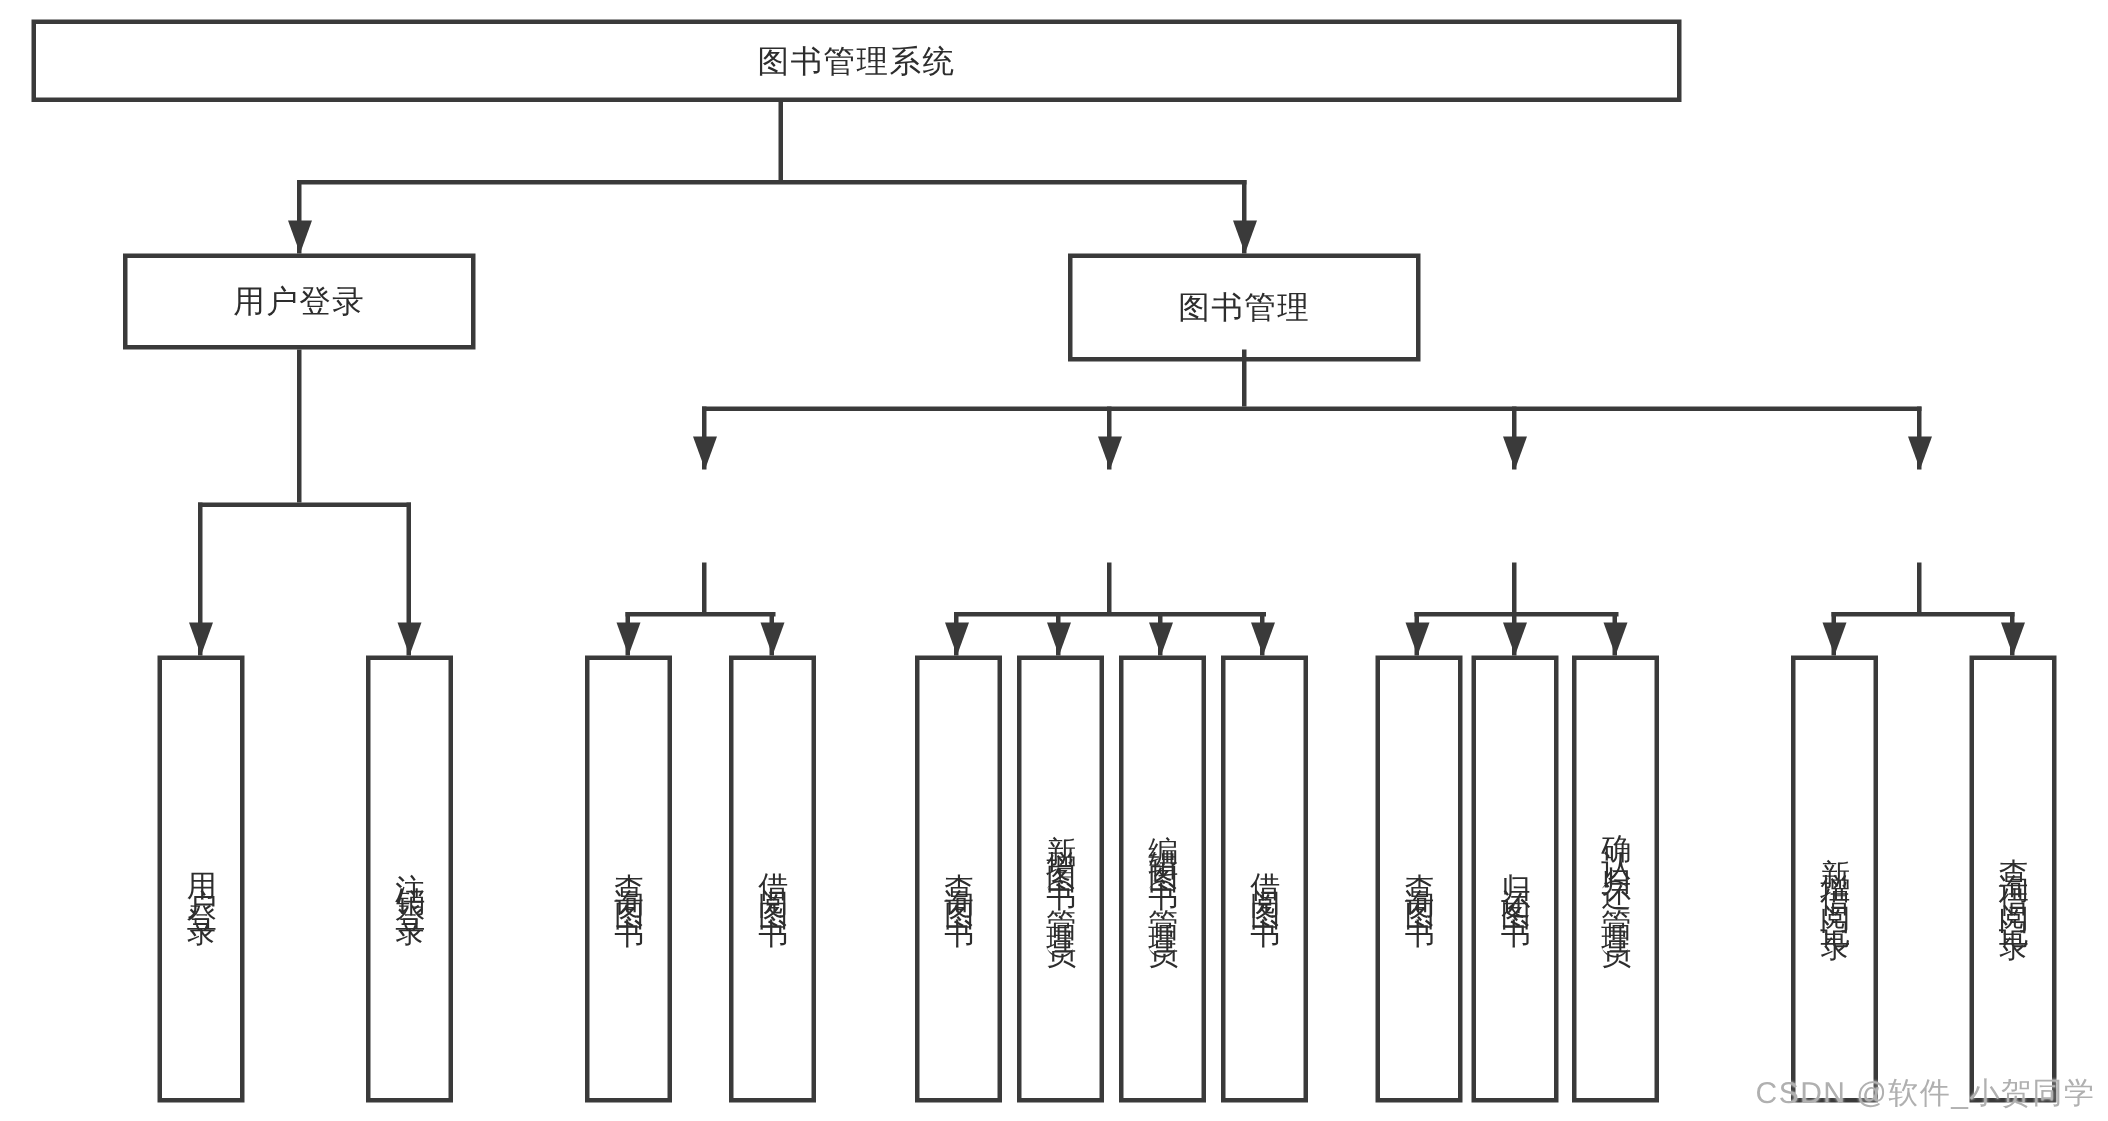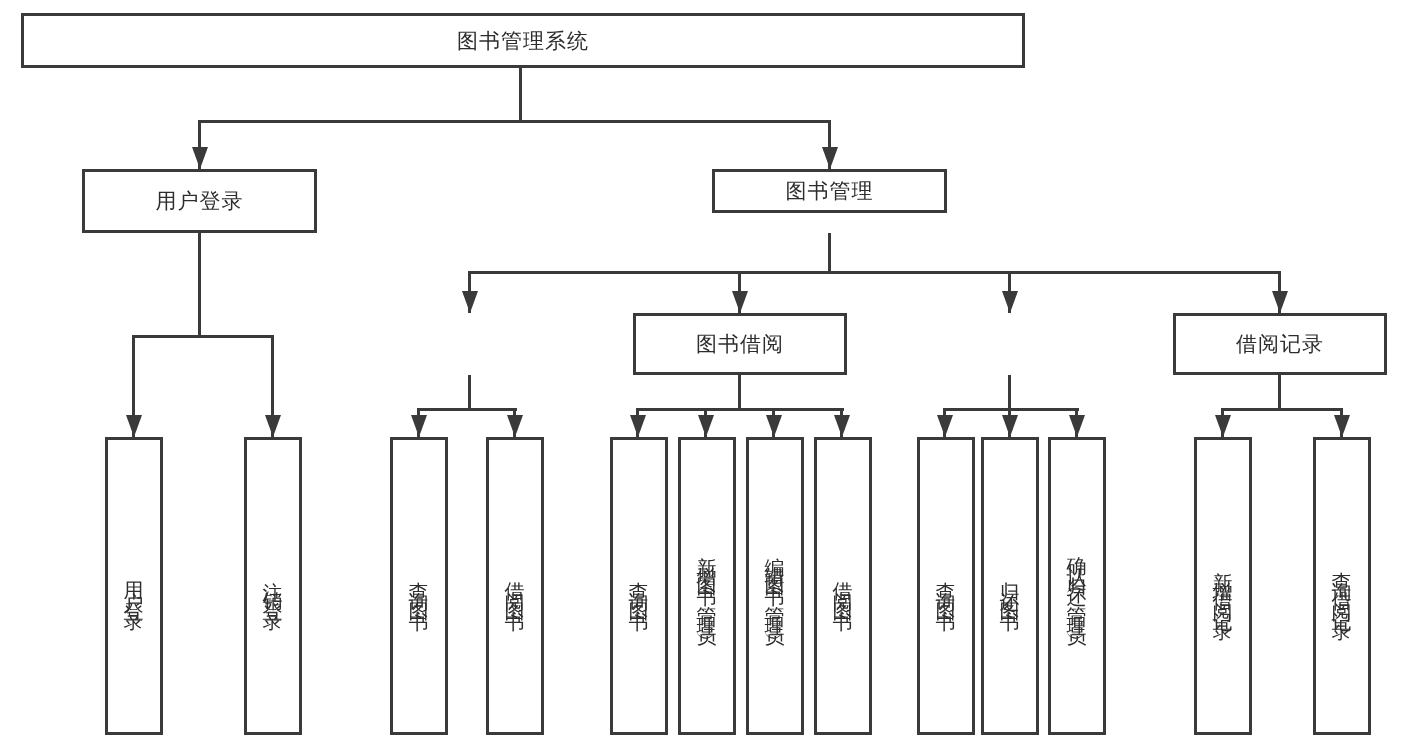--- a/index.html
+++ b/index.html
@@ -65,37 +65,31 @@
     text-shadow:0 0 2px #ffffff;
     z-index:10;
     white-space:nowrap;
   }
 </style>
 </head>
 <body>
 
 <div id="canvas">
 
-  <div class="box" style="left:21px;top:13px;width:1004px;height:55px;">
+  <div class="box" style="left:21px;top:13px;width:1100px;height:55px;">
     <span class="h-label">图书管理系统</span>
   </div>
 
   <div class="box" style="left:82px;top:169px;width:235px;height:64px;">
     <span class="h-label">用户登录</span>
   </div>
-  <div class="box" style="left:712px;top:169px;width:235px;height:44px;">
+  <div class="box" style="left:712px;top:169px;width:235px;height:72px;">
     <span class="h-label">图书管理</span>
   </div>
 
-  <div class="box" style="left:633px;top:313px;width:214px;height:62px;">
-    <span class="h-label">图书借阅</span>
-  </div>
-  <div class="box" style="left:1173px;top:313px;width:214px;height:62px;">
-    <span class="h-label">借阅记录</span>
-  </div>
 
   <div class="box v-box" style="left:105px;top:437px;width:58px;height:298px;">
     <span class="v-label">用户登录</span>
   </div>
   <div class="box v-box" style="left:244px;top:437px;width:58px;height:298px;">
     <span class="v-label">注销登录</span>
   </div>
 
   <div class="box v-box" style="left:390px;top:437px;width:58px;height:298px;">
     <span class="v-label">查询图书</span>
@@ -186,14 +180,15 @@
   <div class="vline" style="left:1075px;top:408px;height:29px;"></div>
   <div class="arrow" style="left:1069px;top:415px;"></div>
 
   <div class="vline" style="left:1278px;top:375px;height:33px;"></div>
   <div class="hline" style="left:1221px;top:408px;width:122px;"></div>
   <div class="vline" style="left:1221px;top:408px;height:29px;"></div>
   <div class="arrow" style="left:1215px;top:415px;"></div>
   <div class="vline" style="left:1340px;top:408px;height:29px;"></div>
   <div class="arrow" style="left:1334px;top:415px;"></div>
 
+  <div class="watermark">CSDN @软件_小贺同学</div>
 
 </div>
 
 </body></html>

